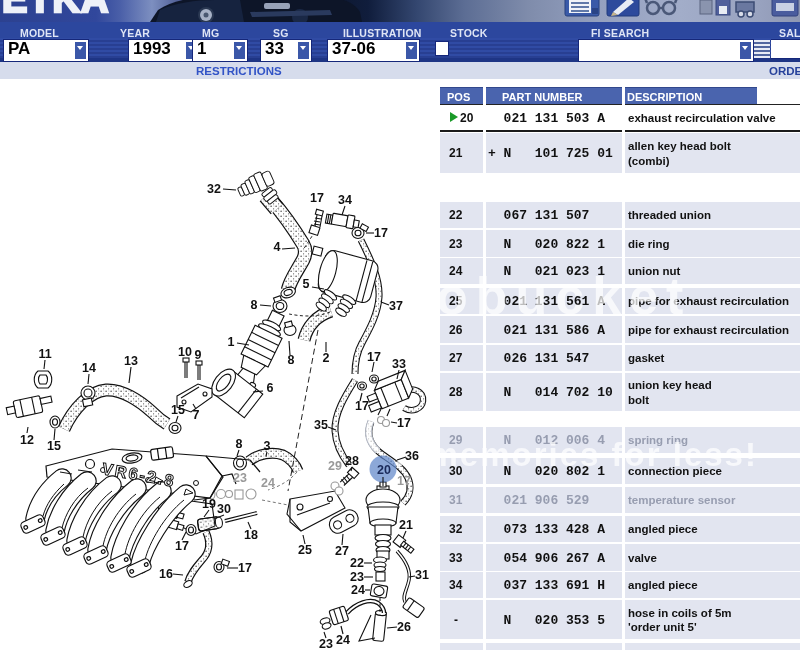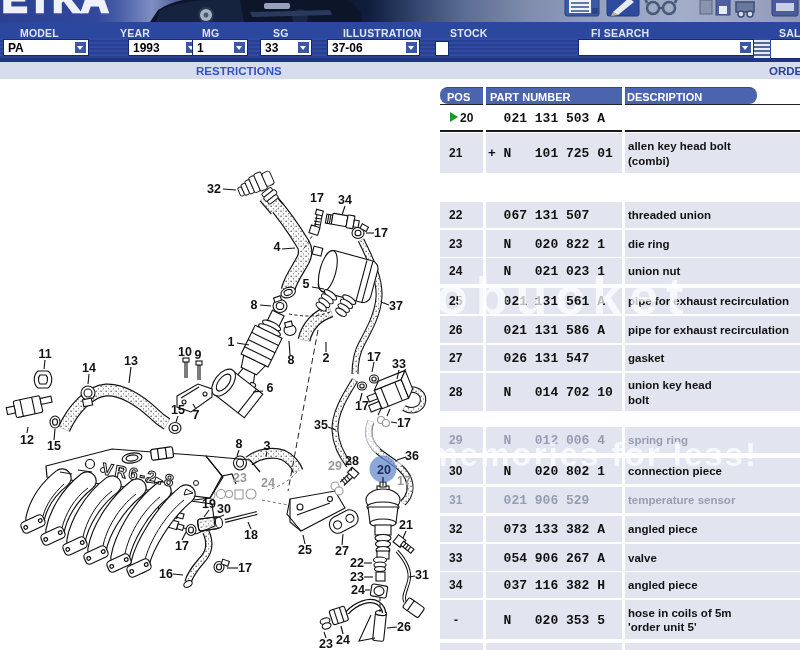--- a/index.html
+++ b/index.html
@@ -8,29 +8,29 @@
 #hdr{position:absolute;left:0;top:0;width:800px;height:22px;
   background:linear-gradient(90deg,#2c4190 0%,#31479c 12%,#4a5fa8 15%,#7d8fc0 19%,#46548c 23%,#10182e 27%,#0b1326 38%,#101d3c 46%,#33466f 52%,#5c6d94 58%,#7f8cab 66%,#94a0bf 75%,#a2adc9 85%,#98a2bf 95%,#8e97b2 100%);overflow:hidden;}
 .etka{position:absolute;left:2px;top:-22px;font-size:38px;font-weight:bold;color:#eef1f8;
   letter-spacing:1px;-webkit-text-stroke:2.5px #eef1f8;}
 #bar1{position:absolute;left:0;top:22px;width:800px;height:16px;background:#2c479e;}
 #bar2{position:absolute;left:0;top:38px;width:800px;height:20px;
   background:repeating-linear-gradient(180deg,#304ba4 0px,#304ba4 2px,#283f92 2px,#283f92 4px);}
 #bar3{position:absolute;left:0;top:58px;width:800px;height:4px;background:#1e3585;}
 #bar4{position:absolute;left:0;top:62px;width:800px;height:17px;background:#d6dcec;}
 .lbl{position:absolute;top:27px;font-size:10.5px;font-weight:bold;color:#dfe5f5;letter-spacing:0.2px;padding-left:10px;}
-.combo{position:absolute;top:39px;height:17px;background:#fff;border:1px solid #15277a;
-  font-size:12px;font-weight:bold;color:#000;line-height:17px;padding-left:4px;box-sizing:border-box;}
+.combo{position:absolute;top:39px;height:23px;background:#fff;border:1px solid #15277a;
+  font-size:17px;font-weight:bold;color:#000;line-height:17px;padding-left:4px;box-sizing:border-box;}
 .cbtn{position:absolute;top:1px;width:13px;bottom:1px;background:#3b57a8;border:1px solid #fff;box-sizing:border-box;}
 .cbtn:after{content:"";position:absolute;left:2px;top:4px;border:3px solid transparent;border-top:4px solid #fff;}
 #restr{position:absolute;left:196px;top:65px;font-size:11.5px;font-weight:bold;color:#3153c6;}
 #orde{position:absolute;left:769px;top:65px;font-size:11.5px;font-weight:bold;color:#27429b;}
 
 #tbl{position:absolute;left:440px;top:87px;width:360px;height:563px;background:#fff;}
-#thead{position:absolute;left:0;top:0;width:317px;height:17px;background:#4a64ae;border-top:1px solid #32488c;box-sizing:border-box;border-radius:8px;}
+#thead{position:absolute;left:0;top:0;width:317px;height:17px;background:#4a64ae;border-top:1px solid #32488c;box-sizing:border-box;}
 .th{position:absolute;top:3px;font-size:11px;font-weight:bold;color:#fff;letter-spacing:0;}
 .row{position:absolute;left:0;width:360px;background:#e2e5f0;}
 .pos{position:absolute;left:9px;top:50%;transform:translateY(-50%);font-size:12px;font-weight:bold;color:#111;white-space:pre;}
 .pn{position:absolute;left:48px;top:50%;transform:translateY(-50%);font-family:Liberation Mono, monospace;
   font-size:13px;font-weight:bold;color:#111;white-space:pre;letter-spacing:0;}
 .de{position:absolute;left:188px;top:50%;transform:translateY(-50%);font-size:11.5px;font-weight:bold;color:#111;line-height:14.5px;white-space:pre;}
 .gray .pos,.gray .pn,.gray .de{color:#979db0;}
 .vsep{position:absolute;top:0;width:2.5px;height:563px;background:#fff;}
 
 .wm{position:absolute;color:rgba(255,255,255,0.72);font-weight:bold;z-index:30;pointer-events:none;}
@@ -100,27 +100,28 @@
     <span class="cbtn" style="right:1px"></span>
   </div>
 <div style="position:absolute;left:754px;top:40px;width:16px;height:18px;background:repeating-linear-gradient(180deg,#e7ebf5 0 2px,#51669f 2px 4px);"></div>
 <div style="position:absolute;left:771px;top:39px;width:29px;height:18px;background:#fff;border-top:1px solid #15277a;border-bottom:1px solid #15277a;"></div>
 <span id="restr">RESTRICTIONS</span>
 <span id="orde">ORDE</span>
 
 <div id="tbl">
 <div id="thead">
   <span class="th" style="left:7px">POS</span>
-  <span class="th" style="left:50px">PART NUMBER</span>
+  <span class="th" style="left:62px">PART NUMBER</span>
   <span class="th" style="left:187px">DESCRIPTION</span>
 </div>
 <div class="row" style="top:17px;height:25px;background:#fff;border-top:1.5px solid #222;border-bottom:2px solid #1a1a1a;">
   <span style="position:absolute;left:10px;top:7px;width:0;height:0;border:5.5px solid transparent;border-left:8px solid #1a9a28;"></span>
   <span class="pos" style="left:20px">20</span>
       <span class="pn">  021 131 503 A</span>
+      <span class="de">exhaust recirculation valve</span>
 </div>
 <div class="row" style="top:46px;height:40px;">
       <span class="pos">21</span>
       <span class="pn">+ N   101 725 01</span>
       <span class="de">allen key head bolt
 (combi)</span>
     </div>
 <div class="row" style="top:115px;height:26px;">
       <span class="pos">22</span>
       <span class="pn">  067 131 507</span>
@@ -167,31 +168,31 @@
       <span class="pn">  N   020 802 1</span>
       <span class="de">connection piece</span>
     </div>
 <div class="row gray" style="top:400px;height:26px;">
       <span class="pos">31</span>
       <span class="pn">  021 906 529</span>
       <span class="de">temperature sensor</span>
     </div>
 <div class="row" style="top:429px;height:26px;">
       <span class="pos">32</span>
-      <span class="pn">  073 133 382 A</span>
+      <span class="pn">  073 133 428 A</span>
       <span class="de">angled piece</span>
     </div>
 <div class="row" style="top:457px;height:27px;">
       <span class="pos">33</span>
       <span class="pn">  054 906 267 A</span>
       <span class="de">valve</span>
     </div>
 <div class="row" style="top:485px;height:26px;">
       <span class="pos">34</span>
-      <span class="pn">  037 116 382 H</span>
+      <span class="pn">  037 133 691 H</span>
       <span class="de">angled piece</span>
     </div>
 <div class="row" style="top:513px;height:39px;">
       <span class="pos" style="left:14px">-</span>
       <span class="pn">  N   020 353 5</span>
       <span class="de">hose in coils of 5m
 'order unit 5'</span>
     </div>
 <div class="row" style="top:556px;height:7px;"></div>
 <div class="vsep" style="left:43px"></div>

